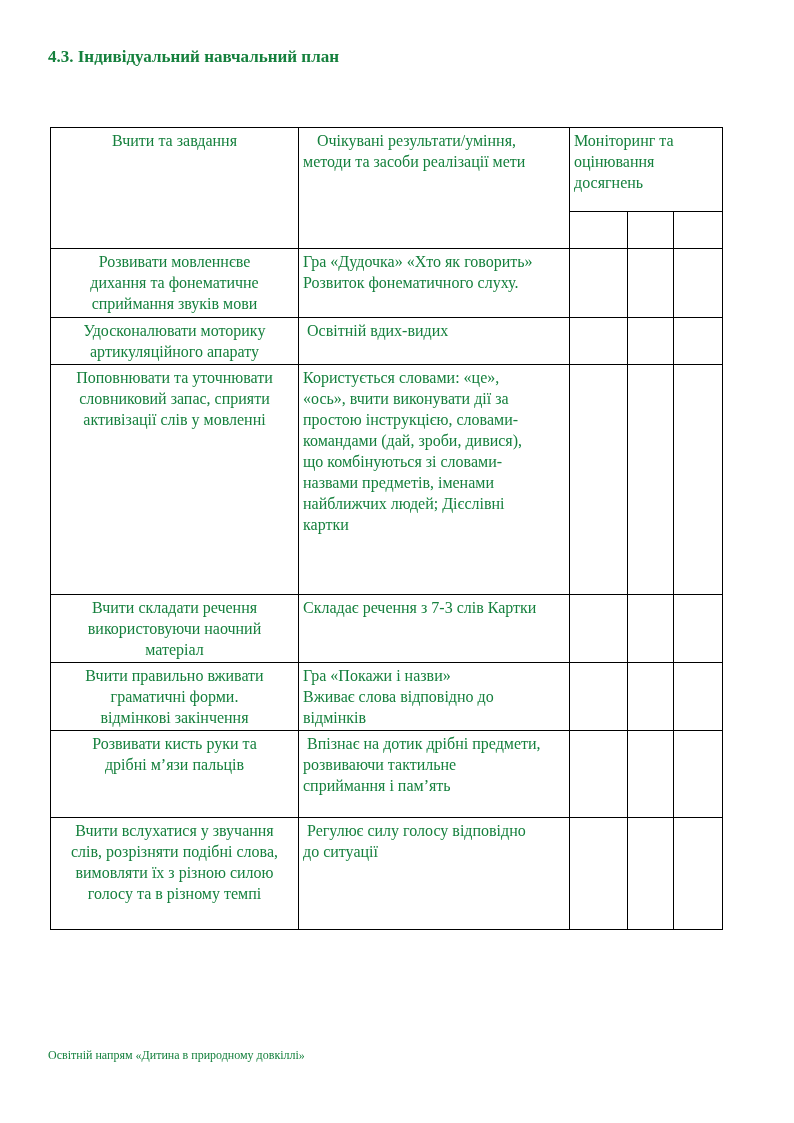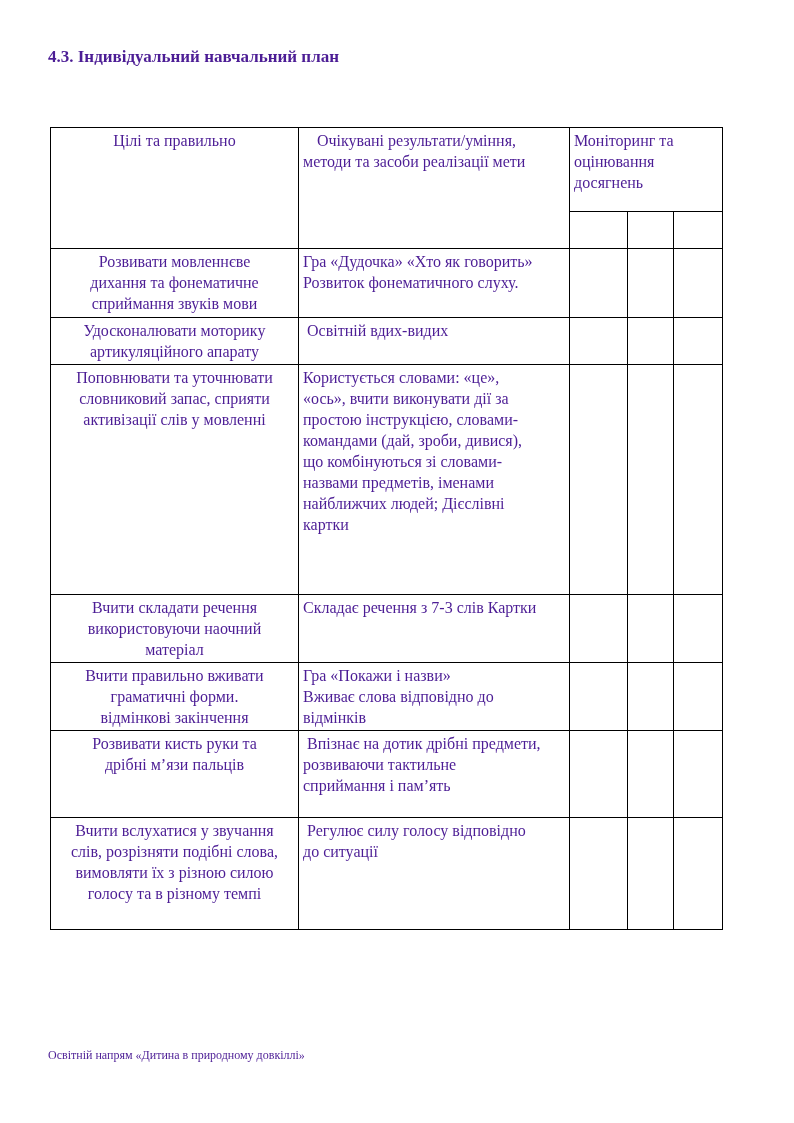--- a/index.html
+++ b/index.html
@@ -1,20 +1,20 @@
 <!DOCTYPE html>
 <html lang="uk"><head>
 <meta charset="utf-8">
 <style>
   html,body { margin:0; padding:0; background:#ffffff; }
   .page {
     position:relative;
     width:794px; height:1123px;
     background:#ffffff;
-    color:#4c1d95;
+    color:#15803d;
     font-family:"Liberation Serif","DejaVu Serif",serif;
     overflow:hidden;
   }
   .doc-heading {
     position:absolute; left:48px; top:46px;
     font-size:17px; font-weight:bold; line-height:21px;
     margin:0;
   }
   .section-label {
     position:absolute; left:48px; top:89px;
@@ -56,21 +56,21 @@
   <table class="plan">
     <colgroup>
       <col style="width:248px">
       <col style="width:271px">
       <col style="width:58px">
       <col style="width:46px">
       <col style="width:49px">
     </colgroup>
     <tbody>
       <tr style="height:84px">
-        <th rowspan="2" class="c1">Цілі та правильно</th>
+        <th rowspan="2" class="c1">Вчити та завдання</th>
         <th rowspan="2" class="c2 hdr-indent">Очікувані результати/уміння, методи та засоби реалізації мети</th>
         <th colspan="3" class="mon-h">Моніторинг та оцінювання досягнень</th>
       </tr>
       <tr style="height:37px">
         <th class="mon"></th>
         <th class="mon"></th>
         <th class="mon"></th>
       </tr>
 
       <tr style="height:69px">

